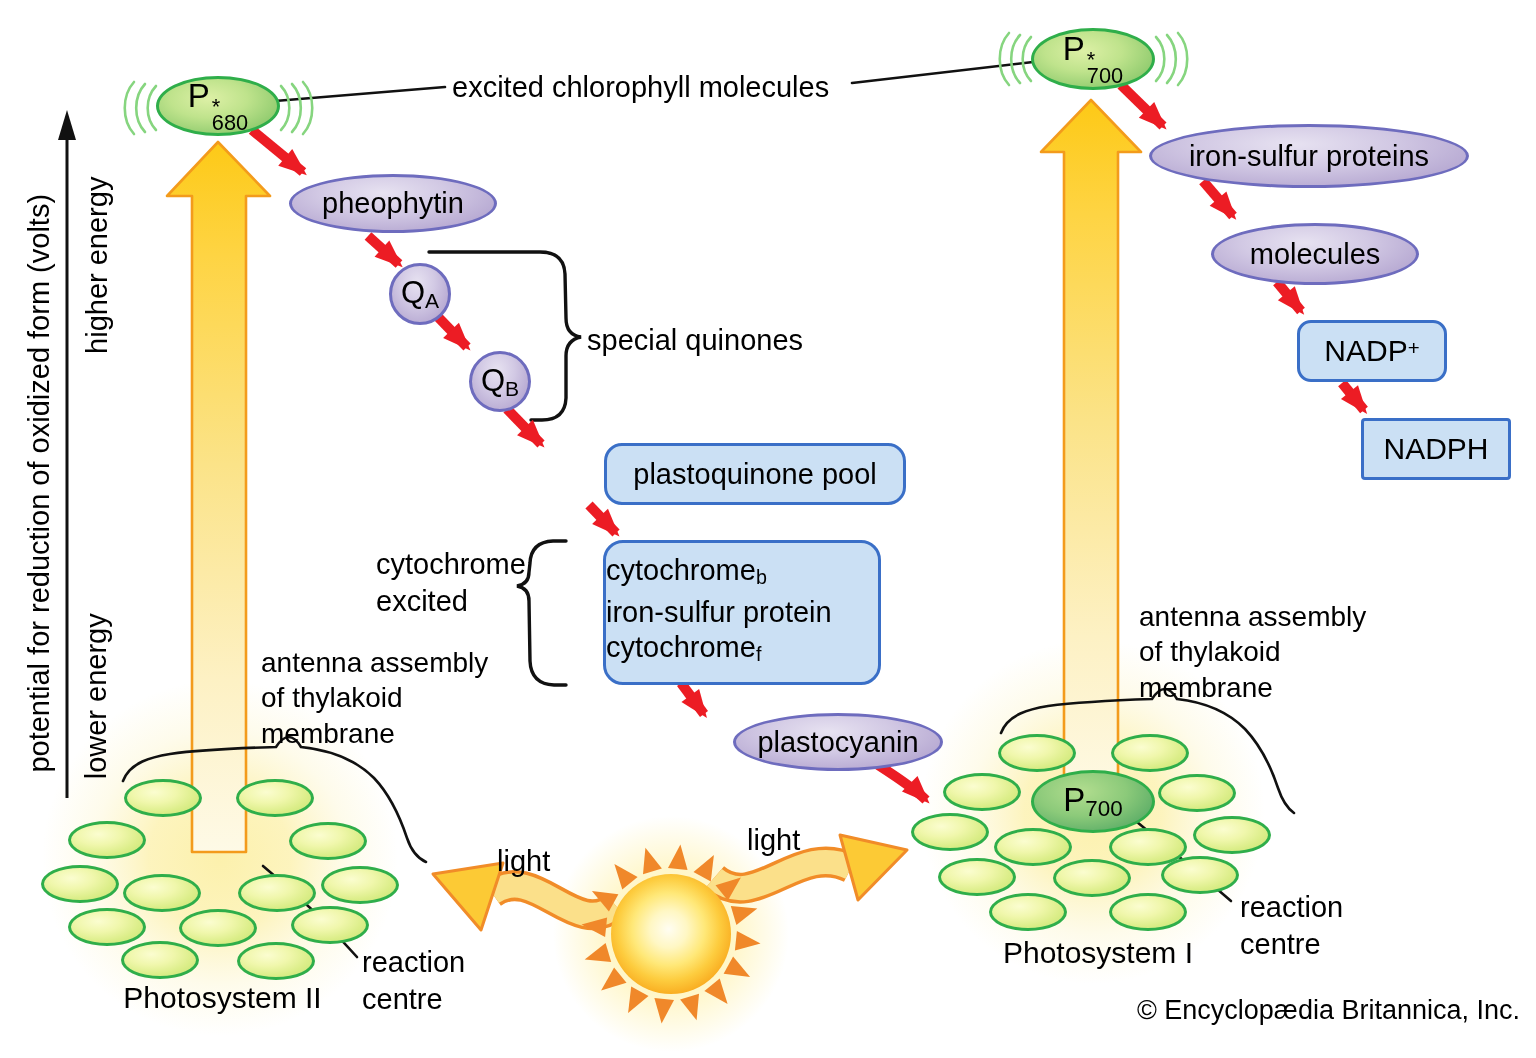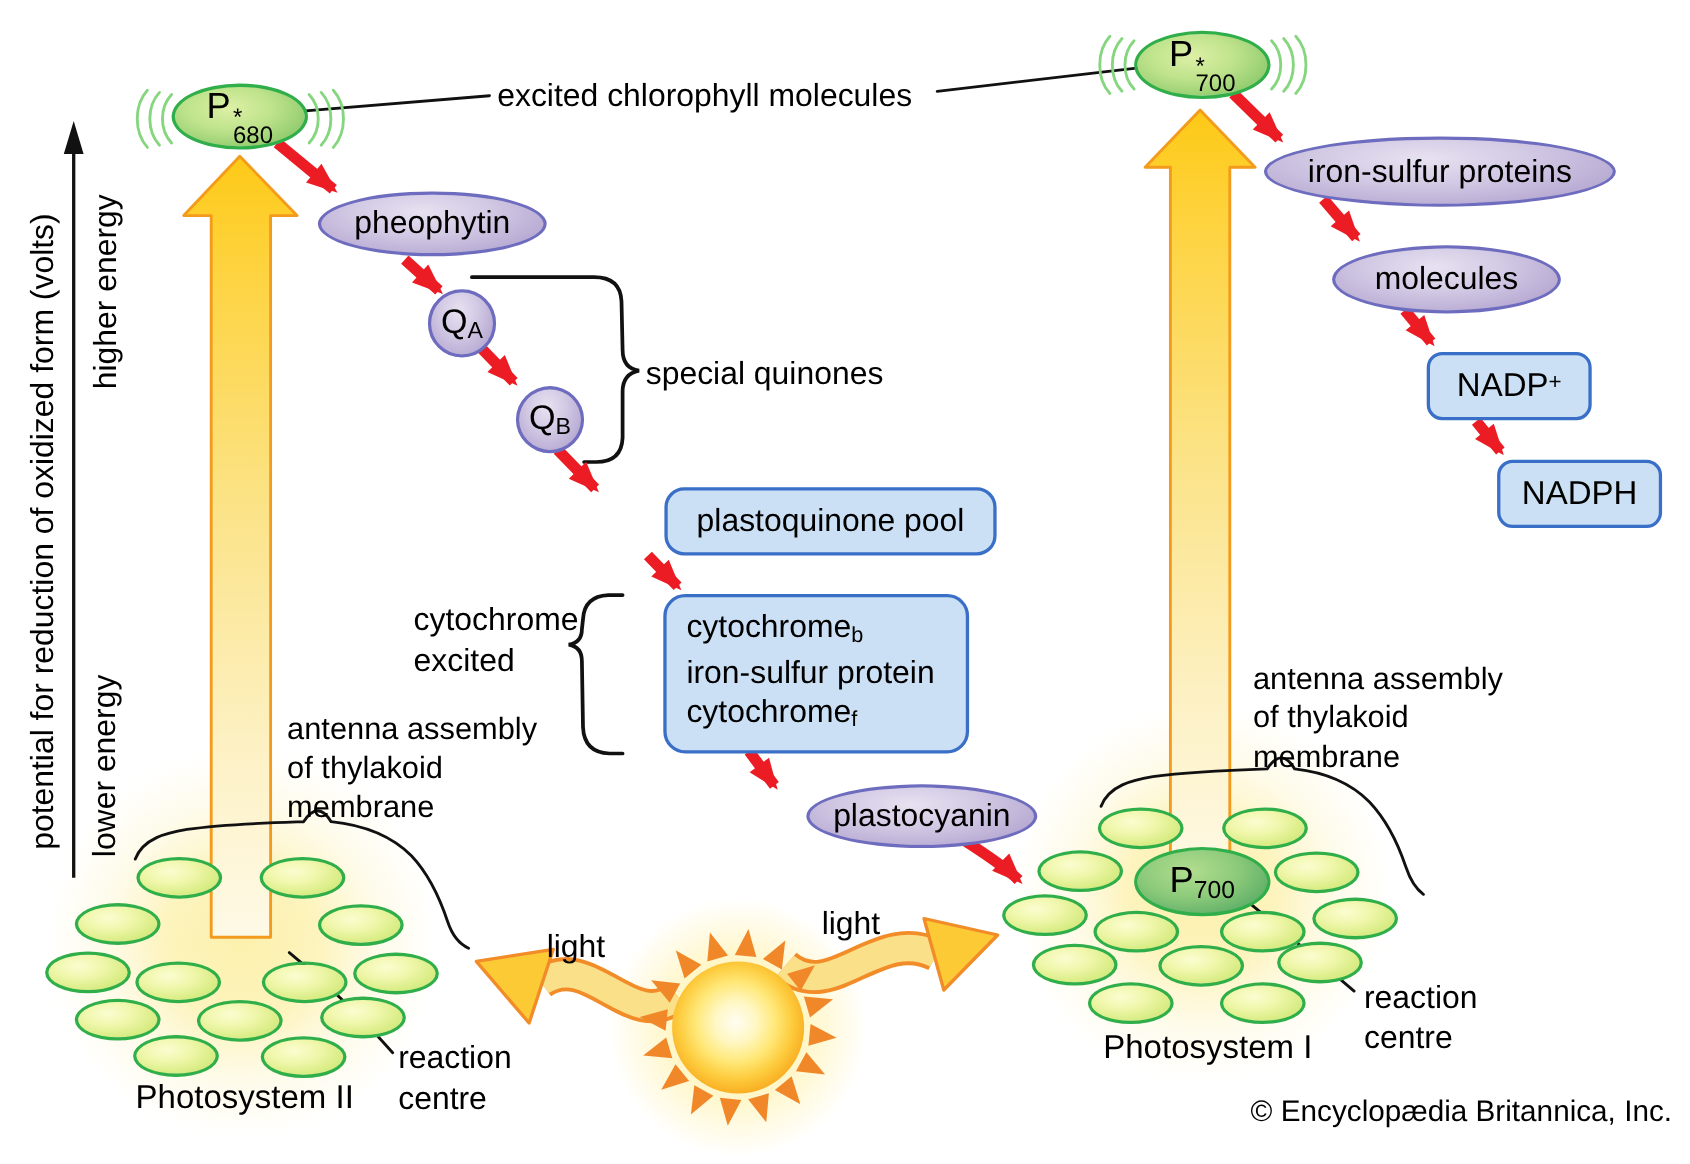--- a/index.html
+++ b/index.html
@@ -207,32 +207,32 @@
 
   <div class="node ellipse purple" style="left:289px;top:174px;width:208px;height:59px;">pheophytin</div>
   <div class="node ellipse purple" style="left:389px;top:263px;width:62px;height:62px;font-size:31px;">
     <span class="nlabel"><span>Q</span><sub>A</sub></span>
   </div>
   <div class="node ellipse purple" style="left:469px;top:351px;width:62px;height:61px;font-size:31px;">
     <span class="nlabel"><span>Q</span><sub>B</sub></span>
   </div>
   <div class="node bluebox" style="left:556px;top:443px;width:302px;height:62px;margin-left:48px;">plastoquinone pool</div>
   <div class="node bluebox leftlines" style="left:603px;top:540px;width:278px;height:145px;border-radius:20px;
-       flex-direction:column;align-items:flex-start;justify-content:center;padding-left:18px;line-height:35px;">
+       flex-direction:column;align-items:flex-start;justify-content:center;line-height:35px;">
     <span><span>cytochrome</span><sub>b</sub></span>
     <span>iron-sulfur protein</span>
     <span><span>cytochrome</span><sub>f</sub></span>
   </div>
   <div class="node ellipse purple" style="left:1149px;top:124px;width:320px;height:64px;">iron-sulfur proteins</div>
   <div class="node ellipse purple" style="left:733px;top:713px;width:210px;height:58px;">plastocyanin</div>
   <div class="node ellipse purple" style="left:1211px;top:223px;width:208px;height:62px;">molecules</div>
   <div class="node bluebox" style="left:1297px;top:320px;width:150px;height:62px;border-radius:14px;font-size:30px;">
     <span class="nlabel"><span>NADP</span><sup>+</sup></span>
   </div>
-  <div class="node bluebox" style="left:1361px;top:418px;width:150px;height:62px;border-radius:14px;font-size:30px;">NADPH</div>
+  <div class="node bluebox" style="left:1361px;top:418px;width:150px;height:62px;border-radius:4px;font-size:30px;">NADPH</div>
 
   <div class="lbl rot" style="left:-281px;top:465px;width:640px;">potential for reduction of oxidized form (volts)</div>
   <div class="lbl rot" style="left:-8px;top:247px;width:210px;">higher energy</div>
   <div class="lbl rot" style="left:-9px;top:678px;width:210px;">lower energy</div>
 
   <div class="lbl" style="left:452px;top:69px;">excited chlorophyll molecules</div>
   <div class="lbl" style="left:587px;top:322px;">special quinones</div>
   <div class="lbl leftlines" style="left:376px;top:546px;">
     <div>cytochrome</div>
     <div>excited</div>

